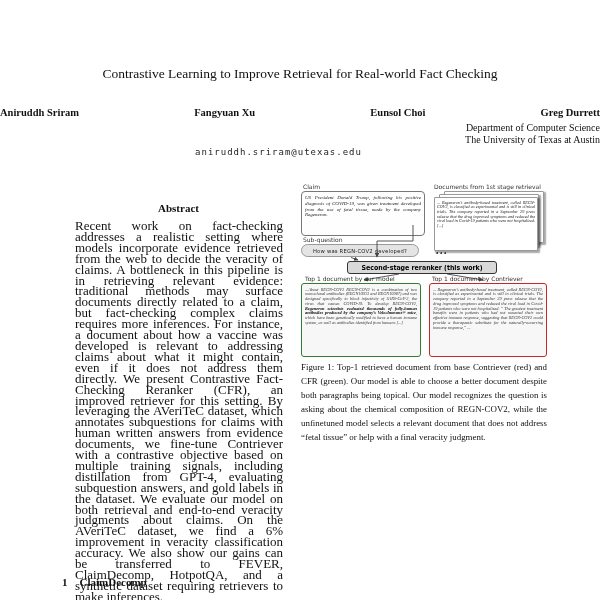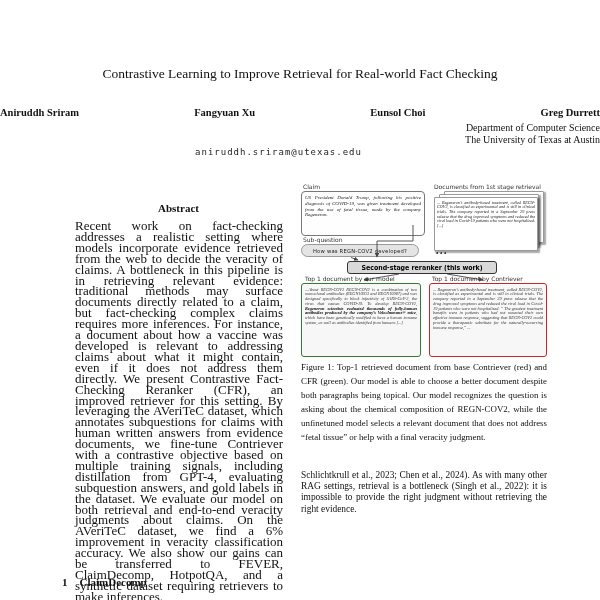--- a/index.html
+++ b/index.html
@@ -149,14 +149,13 @@
   </div>
 
   <div class="docbox contriever">
     <div class="tiny">... Regeneron’s antibody-based treatment, called REGN-COV2, is classified as experimental and is still in clinical trials. The company reported in a September 29 press release that the drug improved symptoms and reduced the viral load in Covid-19 patients who were not hospitalized. ” The greatest treatment benefits were in patients who had not mounted their own effective immune response, suggesting that REGN-COV2 could provide a therapeutic substitute for the naturally-occurring immune response,” ...</div>
   </div>
 </div>
 
 <div class="caption">Figure 1: Top-1 retrieved document from base Contriever (red) and CFR (green). Our model is able to choose a better document despite both paragraphs being topical. Our model recognizes the question is asking about the chemical composition of REGN-COV2, while the unfinetuned model selects a relevant document that does not address “fetal tissue” or help with a final veracity judgment.</div>
 
 <div class="bodycol">
-  <p>Schlichtkrull et al., 2023; Chen et al., 2024). As with many other RAG settings, retrieval is a bottleneck (Singh et al., 2022): it is impossible to provide the right judgment without retrieving the right evidence.</p>
 </div>
 
 </body></html>

